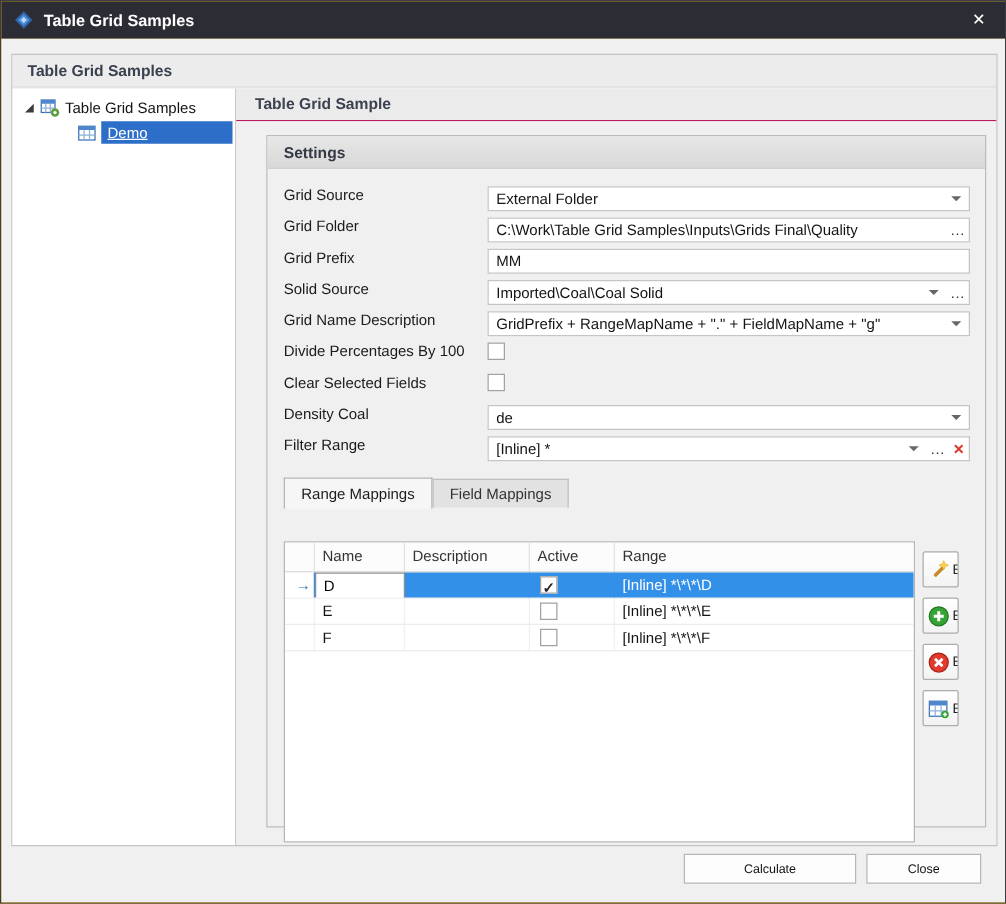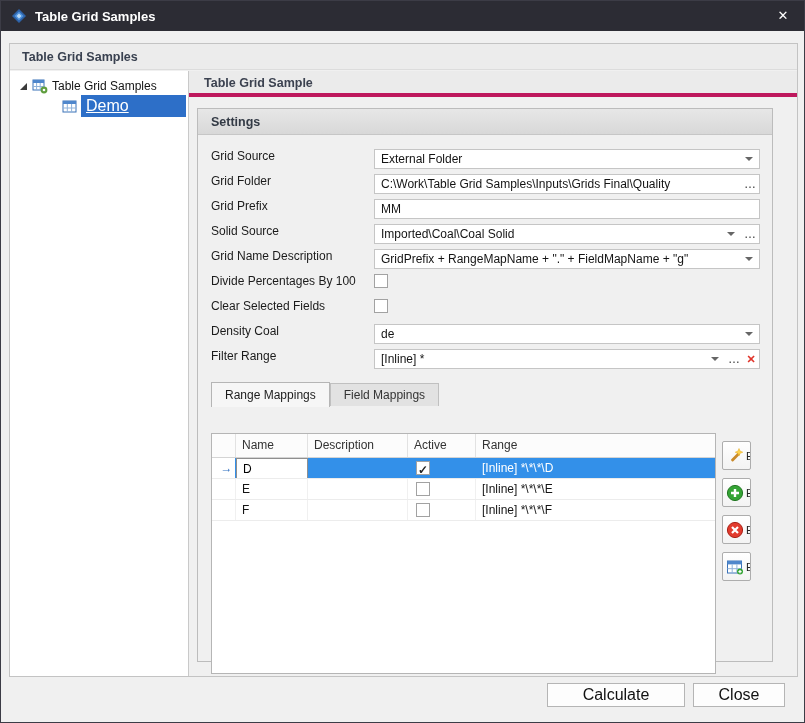--- a/index.html
+++ b/index.html
@@ -26,30 +26,30 @@
                    border-bottom:1px solid #dcdcdc; }
   .group-content { position:absolute; top:27px; left:0; right:0; bottom:0; display:flex; }
 
   
   .tree-panel { width:179px; background:#ffffff; border-right:1px solid #c9c9c9;
                 padding-top:5px; flex-shrink:0; }
   .tree-row { display:flex; align-items:center; height:20px; font-size:12px; color:#141414; }
   .tree-root { padding-left:8px; gap:4px; cursor:pointer; }
   .tree-child { padding-left:52px; gap:4px; cursor:pointer; }
   .demo-highlight { background:#2d6fc8; color:#ffffff; text-decoration:underline;
-                    padding:2px 5px; flex:1; margin-right:2px; font-size:16px; }
+                    padding:2px 5px; flex:1; margin-right:2px; font-size:12px; }
 
   
   .detail-panel { flex:1; display:flex; flex-direction:column; min-width:0; }
   .detail-header { height:26px; line-height:25px; background:#ebebeb;
-                   border-bottom:4px solid #be185d; font-weight:700; font-size:12.5px;
+                   border-bottom:1px solid #be185d; font-weight:700; font-size:12.5px;
                    color:#3c4250; padding-left:15px; }
   .detail-body { flex:1; position:relative; background:#f0f0f0; }
 
-  .settings { position:absolute; left:8px; top:11px; width:576px; height:554px;
+  .settings { position:absolute; left:24px; top:11px; width:576px; height:554px;
               border:1px solid #bcbcbc; background:#f0f0f0; }
   .settings-caption { height:26px; line-height:26px; padding-left:13px; font-weight:700;
                       font-size:12.5px; color:#333a45;
                       background:linear-gradient(#e7e7e7,#d8d8d8);
                       border-bottom:1px solid #c6c6c6; }
 
   
   .form { padding:14px 12px 0 13px; }
   .form-row { display:flex; height:25px; }
   .form-label { width:163px; font-size:12px; color:#1b1b1b; flex-shrink:0;
@@ -110,21 +110,21 @@
   .side-col { margin-left:6px; padding-top:8px; display:flex; flex-direction:column;
               gap:8px; }
   .sbtn { width:29px; height:29px; border:1px solid #adadad;
           background:linear-gradient(#ffffff,#f3f3f3); border-radius:2px; display:flex;
           align-items:center; padding-left:3px; gap:2px; overflow:hidden; font-size:11px;
           color:#222; cursor:pointer; flex-shrink:0; }
   .sbtn svg { flex-shrink:0; }
 
   
   .footer { position:absolute; right:19px; bottom:15px; display:flex; gap:8px; }
-  .btn { height:24px; border:1px solid #b5b5b5; background:#fdfdfd; font-size:16px;
+  .btn { height:24px; border:1px solid #b5b5b5; background:#fdfdfd; font-size:10px;
          color:#111; font-family:"Liberation Sans", sans-serif; cursor:pointer; }
   .btn.calculate { width:138px; }
   .btn.close { width:92px; }
 </style>
 </head>
 <body>
 
 <div class="window">
 
   <div class="titlebar">

